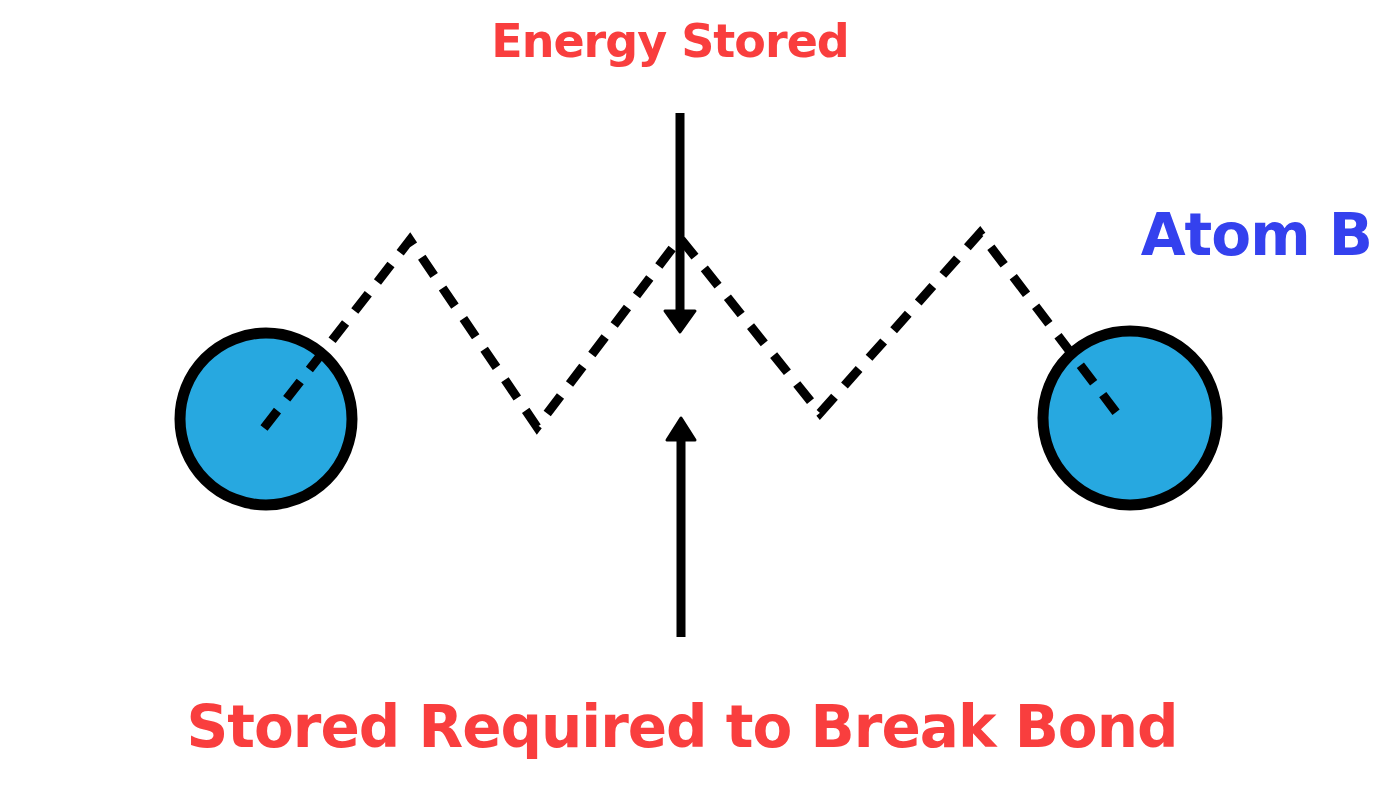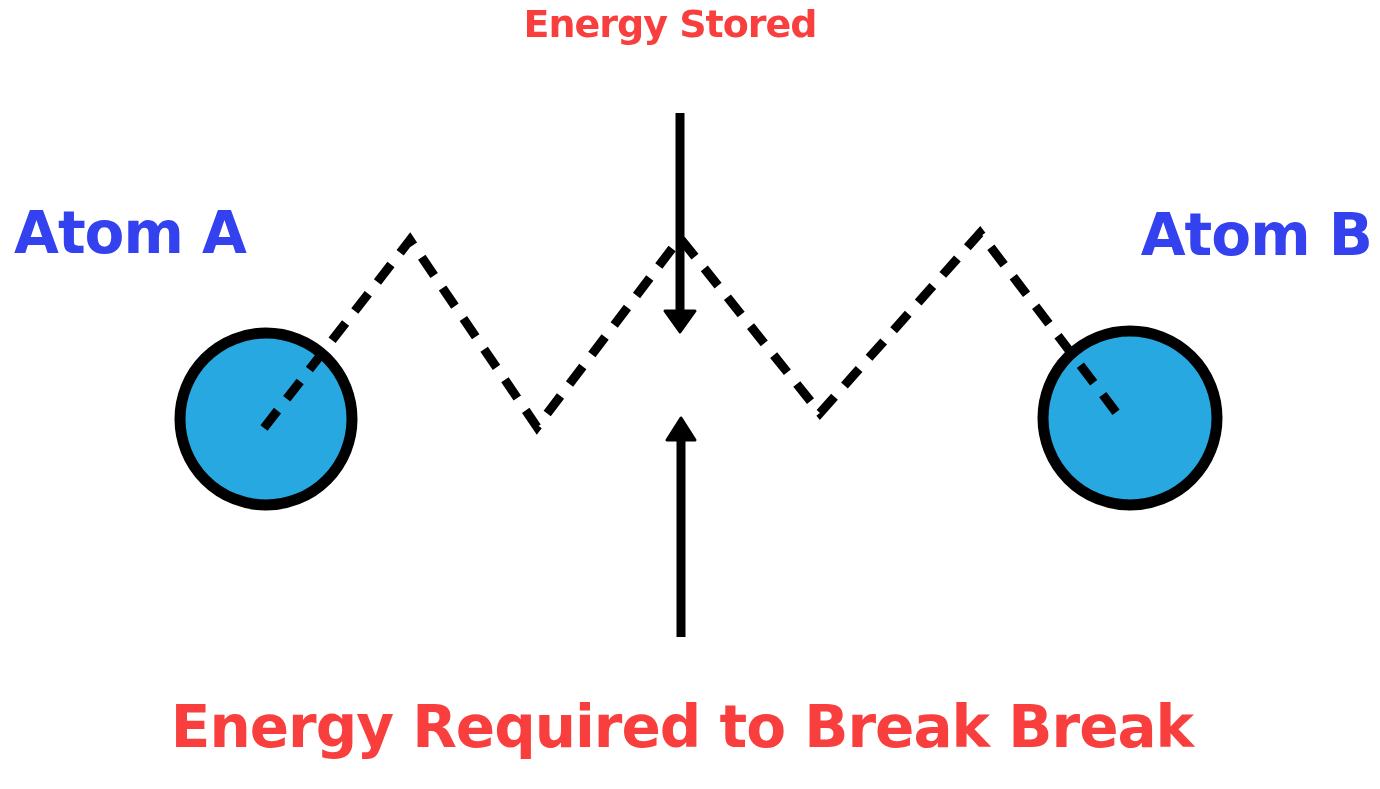--- a/index.html
+++ b/index.html
@@ -20,22 +20,22 @@
     font-weight: bold;
     white-space: nowrap;
     line-height: 1.1;
     letter-spacing: -1px;
   }
   .label-red  { color: var(--label-red, #f93e3e); }
   .label-blue { color: var(--label-blue, #3441ee); }
 
   .title-energy-stored {
     left: 670px;
-    top: 4px;
-    font-size: 38px;
+    top: 16px;
+    font-size: 46px;
     transform: translateX(-50%);
   }
   .label-atom-a {
     left: 14px;
     top: 202px;
     font-size: 58px;
   }
   .label-atom-b {
     right: 8px;
     top: 204px;
@@ -96,19 +96,18 @@
     </g>
 
     <g>
       <line class="arrow-shaft" x1="681" y1="637" x2="681" y2="437"></line>
       <polygon class="arrow-head" points="667,440 695,440 681,418"></polygon>
     </g>
   </svg>
 
   <div class="label label-red title-energy-stored">Energy Stored</div>
 
-  <div class="label label-blue label-atom-a">Atom A</div>
 
   <div class="label label-blue label-atom-b">Atom B</div>
 
-  <div class="label label-red label-energy-required">Energy Required to Break Break</div>
+  <div class="label label-red label-energy-required">Stored Required to Break Bond</div>
 
 </div>
 
 </body></html>

